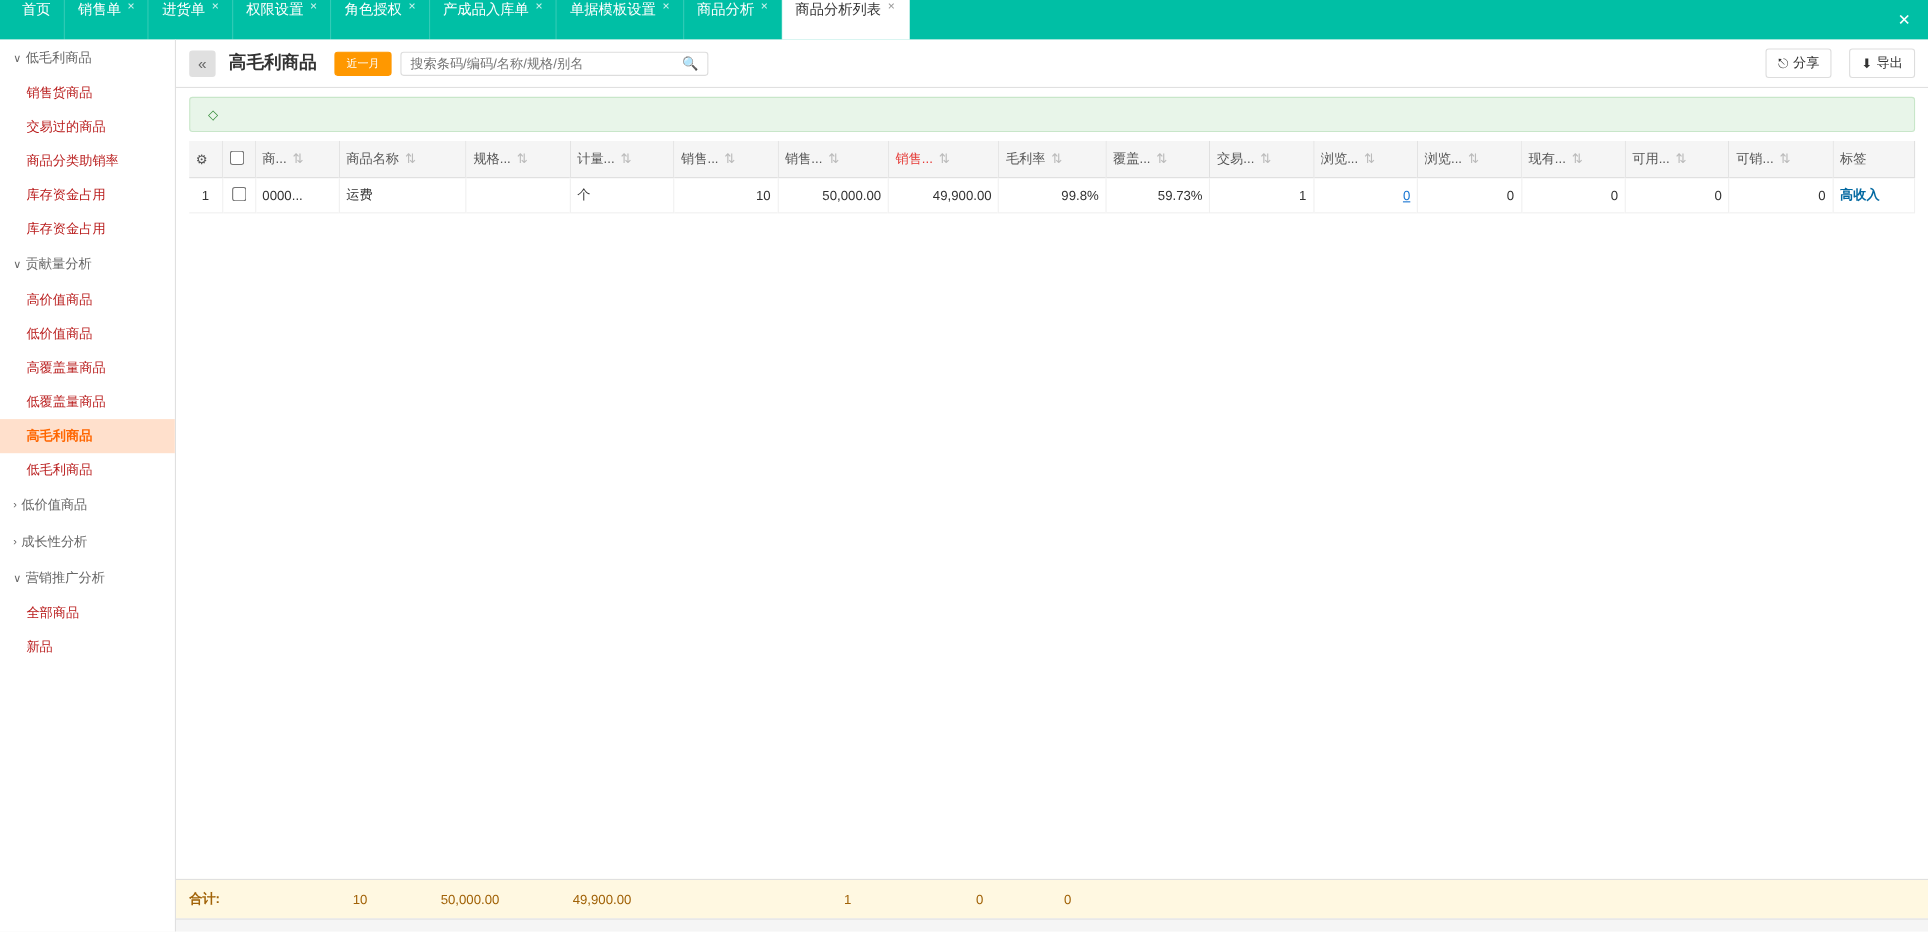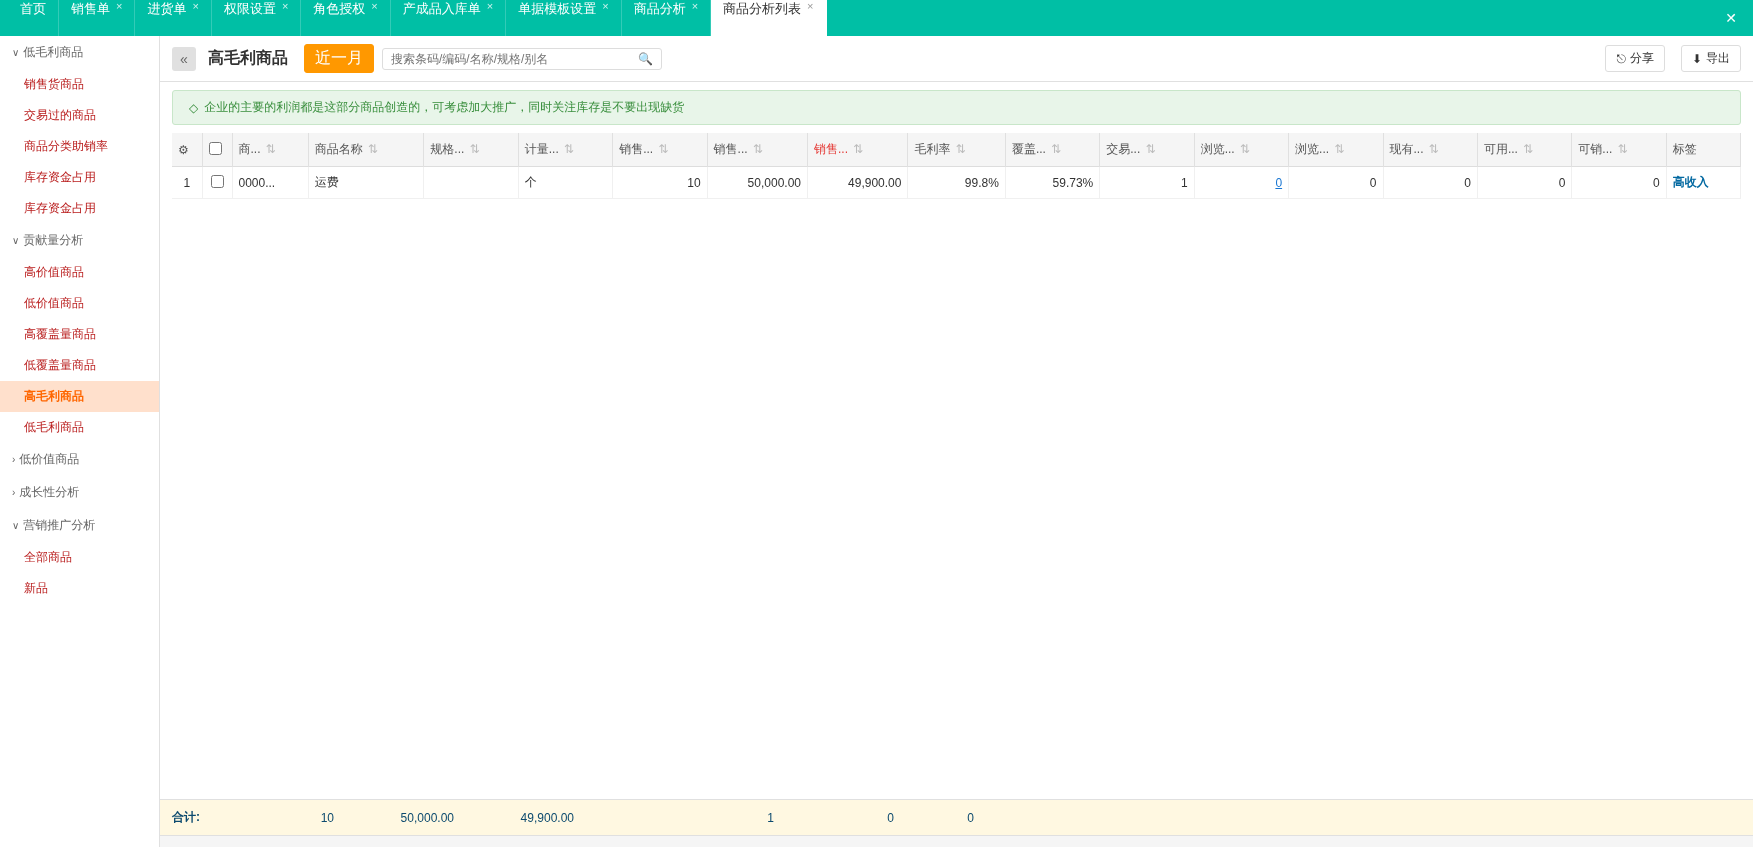--- a/index.html
+++ b/index.html
@@ -55,21 +55,21 @@
     }
 
     
     .content-header {
       display: flex; align-items: center; padding: 8px 12px;
       border-bottom: 1px solid #e0e0e0; gap: 8px;
     }
     .content-title { font-size: 16px; font-weight: bold; color: #333; margin-right: 8px; }
     .time-filter-btn {
       background: #fff; border: 1px solid #ddd; border-radius: 3px;
-      padding: 3px 10px; font-size: 16px; cursor: pointer; color: #333;
+      padding: 3px 10px; font-size: 10px; cursor: pointer; color: #333;
     }
     .time-filter-btn.active { background: #ff9800; color: #fff; border-color: #ff9800; }
     .search-box {
       display: flex; align-items: center; border: 1px solid #ddd;
       border-radius: 3px; padding: 3px 8px; flex: 1; max-width: 280px; gap: 24px;
     }
     .search-box input { border: none; outline: none; font-size: 12px; width: 100%; color: #999; }
     .search-icon { color: #999; margin-left: 4px; }
     .header-spacer { flex: 1; }
     .action-btn {
@@ -105,21 +105,21 @@
     tbody tr { border-bottom: 1px solid #f0f0f0; }
     tbody td { padding: 7px 6px; color: #333; border-right: 1px solid #f0f0f0; white-space: nowrap; }
     .tag-green { color: #0369a1; font-weight: bold; }
     .col-num { text-align: center; }
     .col-right { text-align: right; }
 
     
     .footer-bar {
       display: flex; align-items: center;
       background: #fff8e1; border-top: 1px solid #e0e0e0;
-      padding: 6px 12px; font-size: 12px; color: #0c4a6e;
+      padding: 6px 12px; font-size: 12px; color: #a16207;
       min-height: 36px;
     }
     .footer-bar .total-label { font-weight: bold; margin-right: 20px; }
     .footer-cells { display: flex; gap: 0; }
     .footer-cell { padding: 0 6px; min-width: 80px; text-align: right; }
 
     
     .scroll-bar-area { height: 12px; background: #f5f5f5; border-top: 1px solid #e0e0e0; display: flex; align-items: center; padding: 0 4px; }
     ::-webkit-scrollbar { width: 6px; height: 6px; }
     ::-webkit-scrollbar-track { background: #f0f0f0; }
@@ -229,21 +229,20 @@
         <span>分享</span>
       </div>
       <div class="action-btn" style="margin-left:8px;">
         <span>⬇</span>
         <span>导出</span>
       </div>
     </div>
 
     <div class="info-banner">
       <span>◇</span>
-      <span>企业的主要的利润都是这部分商品创造的，可考虑加大推广，同时关注库存是不要出现缺货</span>
     </div>
 
     <div class="table-wrapper">
       <table>
         <thead>
           <tr>
             <th style="width:30px;">⚙</th>
             <th style="width:30px;"><input type="checkbox" style=""></th>
             <th>商... <span class="sort-arrows">⇅</span></th>
             <th>商品名称 <span class="sort-arrows">⇅</span></th>

